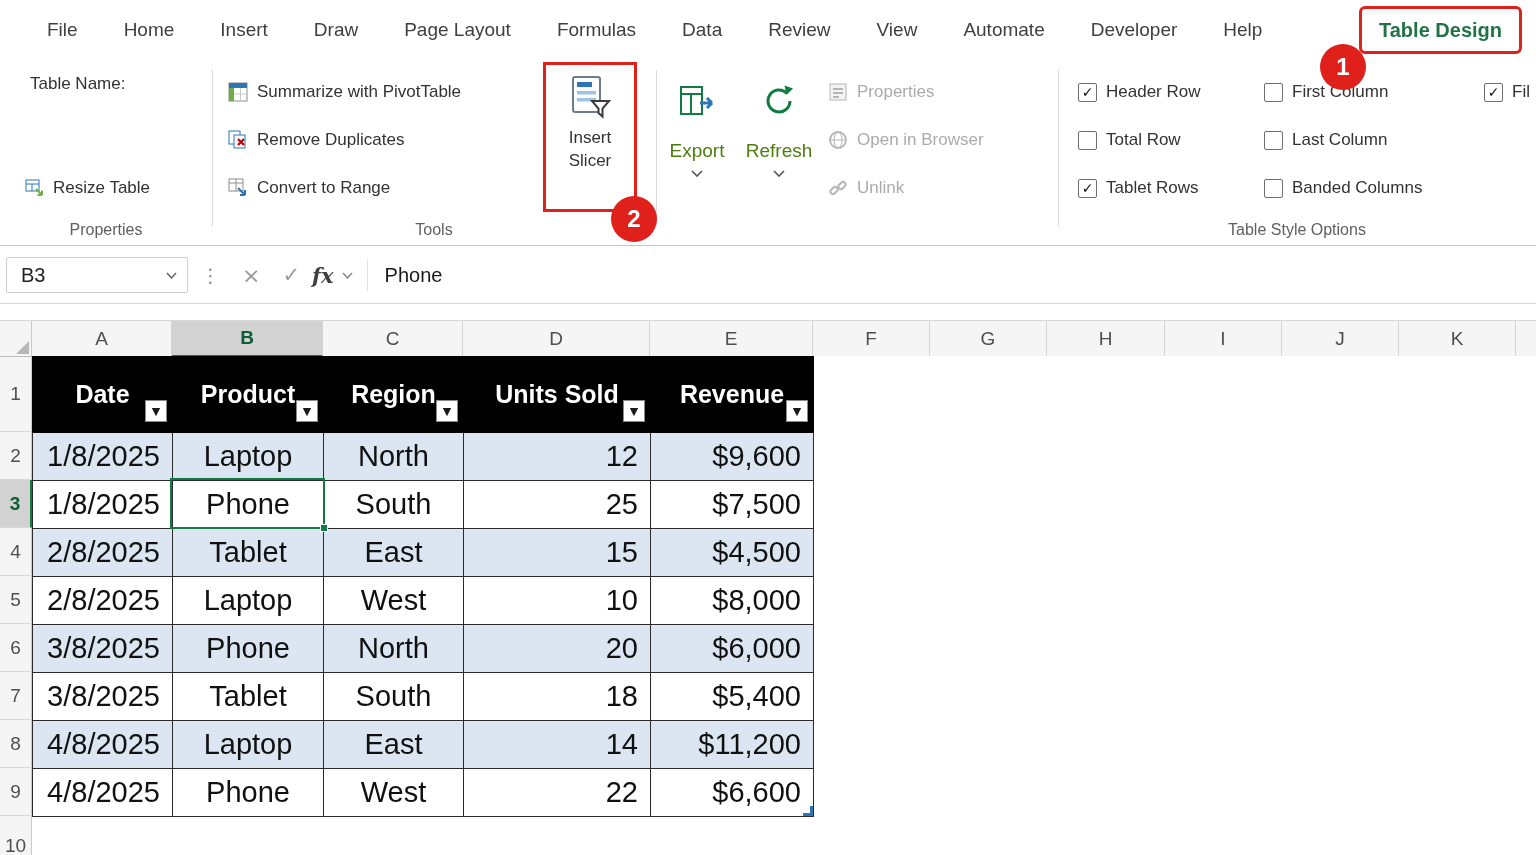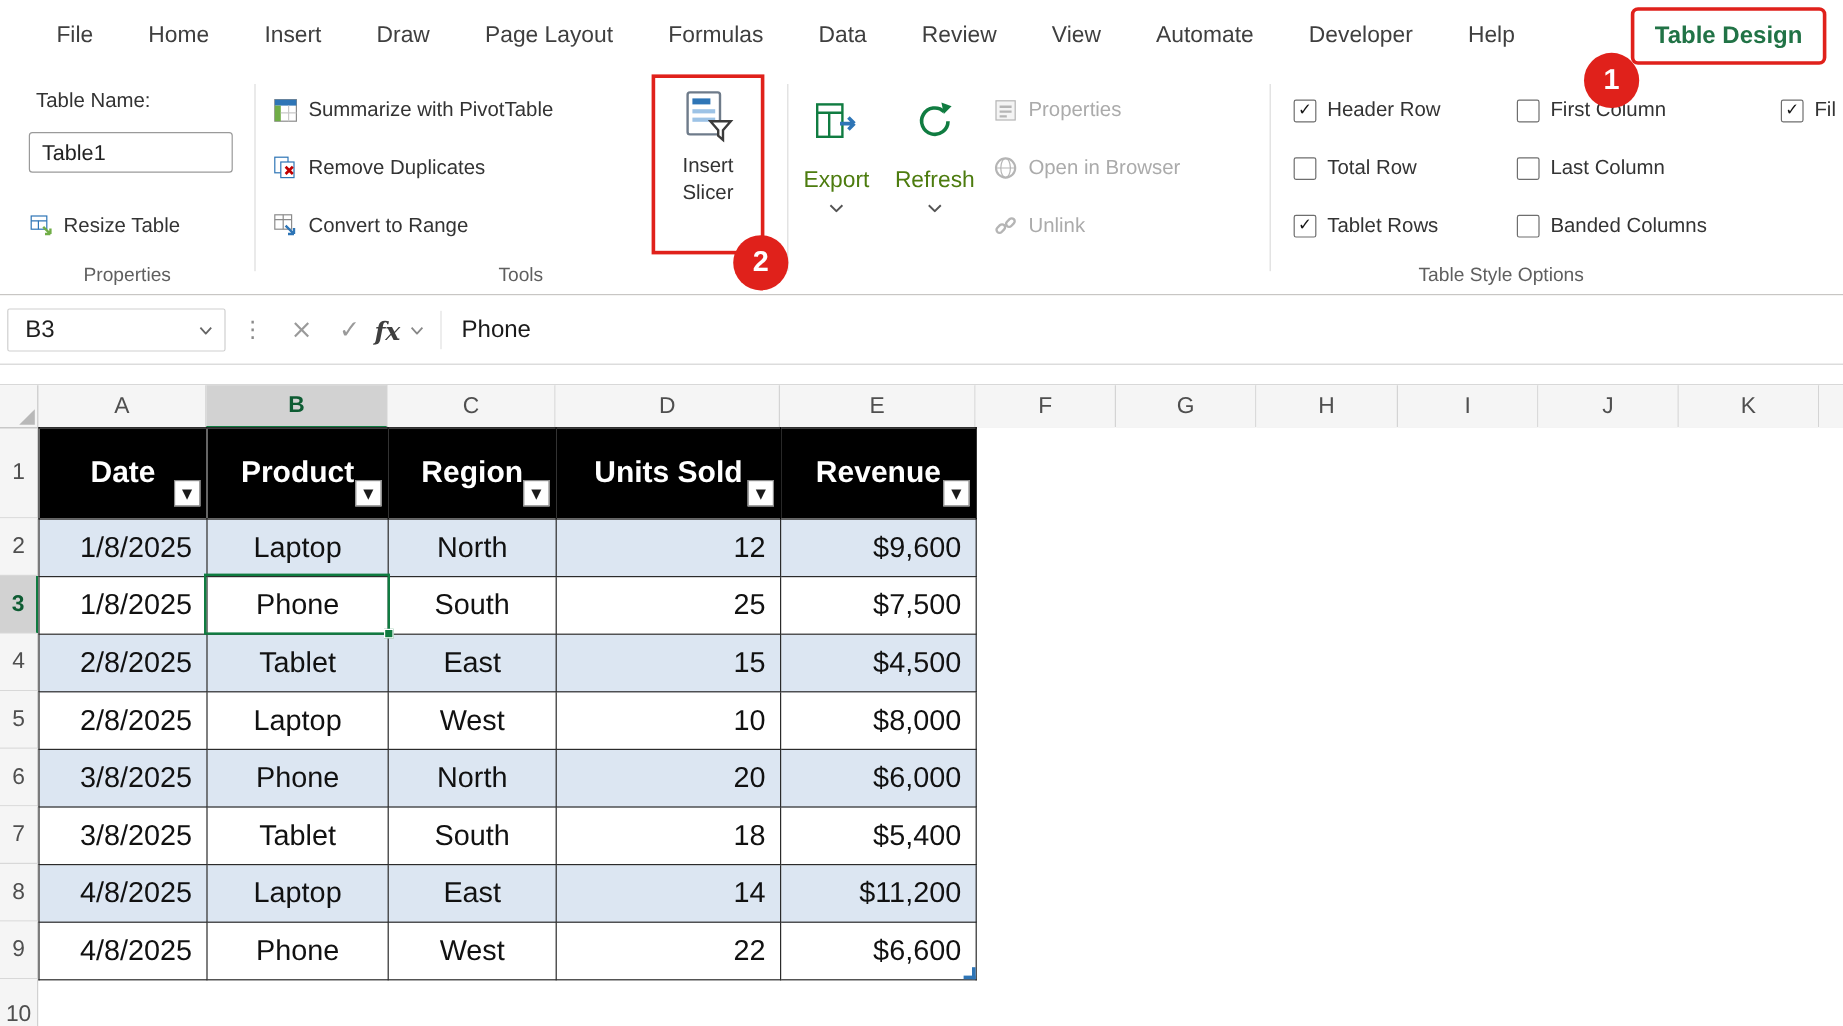--- a/index.html
+++ b/index.html
@@ -91,21 +91,21 @@
   .sheet { position:relative; flex:1; background:#fff; }
 
   table.xl { border-collapse:collapse; table-layout:fixed; position:absolute; left:0; top:0; }
   .xl th { background:#000; color:#fff; font-size:25px; font-weight:bold; height:76px;
     position:relative; text-align:center; vertical-align:middle; border:1px solid #000;
     padding:0 6px; }
   .filter-btn { position:absolute; right:5px; bottom:10px; width:22px; height:22px;
     background:#fff; border:1px solid #8a8a8a; color:#1a1a1a; font-size:11px;
     display:flex; align-items:center; justify-content:center;
     font-family:"DejaVu Sans",sans-serif; }
-  .xl td { height:48px; font-size:24px; color:#111; padding:0 12px;
+  .xl td { height:48px; font-size:29px; color:#111; padding:0 12px;
     border:1px solid #2b2b2b; background:#fff; vertical-align:middle; }
   .xl tr.banded td { background:#DCE6F2; }
   .a-left { text-align:center; } .a-right { text-align:right; }
 
   .active-cell { position:absolute; left:138px; top:122px; width:155px; height:51px;
     border:2px solid #107C41; pointer-events:none; }
   .fill-handle { position:absolute; right:-5px; bottom:-5px; width:8px; height:8px;
     background:#107C41; border:1px solid #fff; }
   .tbl-corner { position:absolute; left:771px; top:450px; width:10px; height:10px;
     border-right:3px solid #2E75B6; border-bottom:3px solid #2E75B6; }
@@ -133,21 +133,20 @@
     <div class="menu-tab">Help</div>
     <div class="menu-tab active">Table Design</div>
   </div>
 
 <div class="ribbon">
   <div class="rb-divider" style="left:212px"></div>
   <div class="rb-divider" style="left:656px"></div>
   <div class="rb-divider" style="left:1058px"></div>
 
   <div class="tn-label">Table Name:</div>
-  <input class="tn-input" value="Table1" style="">
   <div class="rb-row resize-row">
     <span class="icn">
       <svg width="20" height="20" viewBox="0 0 20 20">
           <rect x="2" y="2" width="13" height="11" fill="#fff" stroke="#2E75B6"></rect>
           <line x1="2" y1="6" x2="15" y2="6" stroke="#2E75B6"></line>
           <line x1="8" y1="6" x2="8" y2="13" stroke="#2E75B6"></line>
           <path d="M12 11 L18 17 M18 17 l-4.5 0 M18 17 l0 -4.5" stroke="#70AD47" stroke-width="2" fill="none"></path>
         </svg>
     </span>
     <span class="rb-label">Resize Table</span>
@@ -297,21 +296,21 @@
         <span class="cb-box"></span>
         <span class="cb-label">Banded Columns</span>
       </div>
     </div>
   <div class="style-col" style="left:1484px">
       <div class="cb-row">
         <span class="cb-box checked">✓</span>
         <span class="cb-label">Fil</span>
       </div>
     </div>
-  <div class="group-label" style="left:1012px;width:478px">Table Style Options</div>
+  <div class="group-label" style="left:1058px;width:478px">Table Style Options</div>
 </div>
 
 <div class="formula-bar">
   <div class="name-box">
     <span class="nb-text">B3</span>
     <span class="icn">
       <svg width="11" height="7" viewBox="0 0 11 7">
           <polyline points="1,1 5.5,6 10,1" fill="none" stroke="#666" stroke-width="1.5"></polyline>
         </svg>
     </span>

